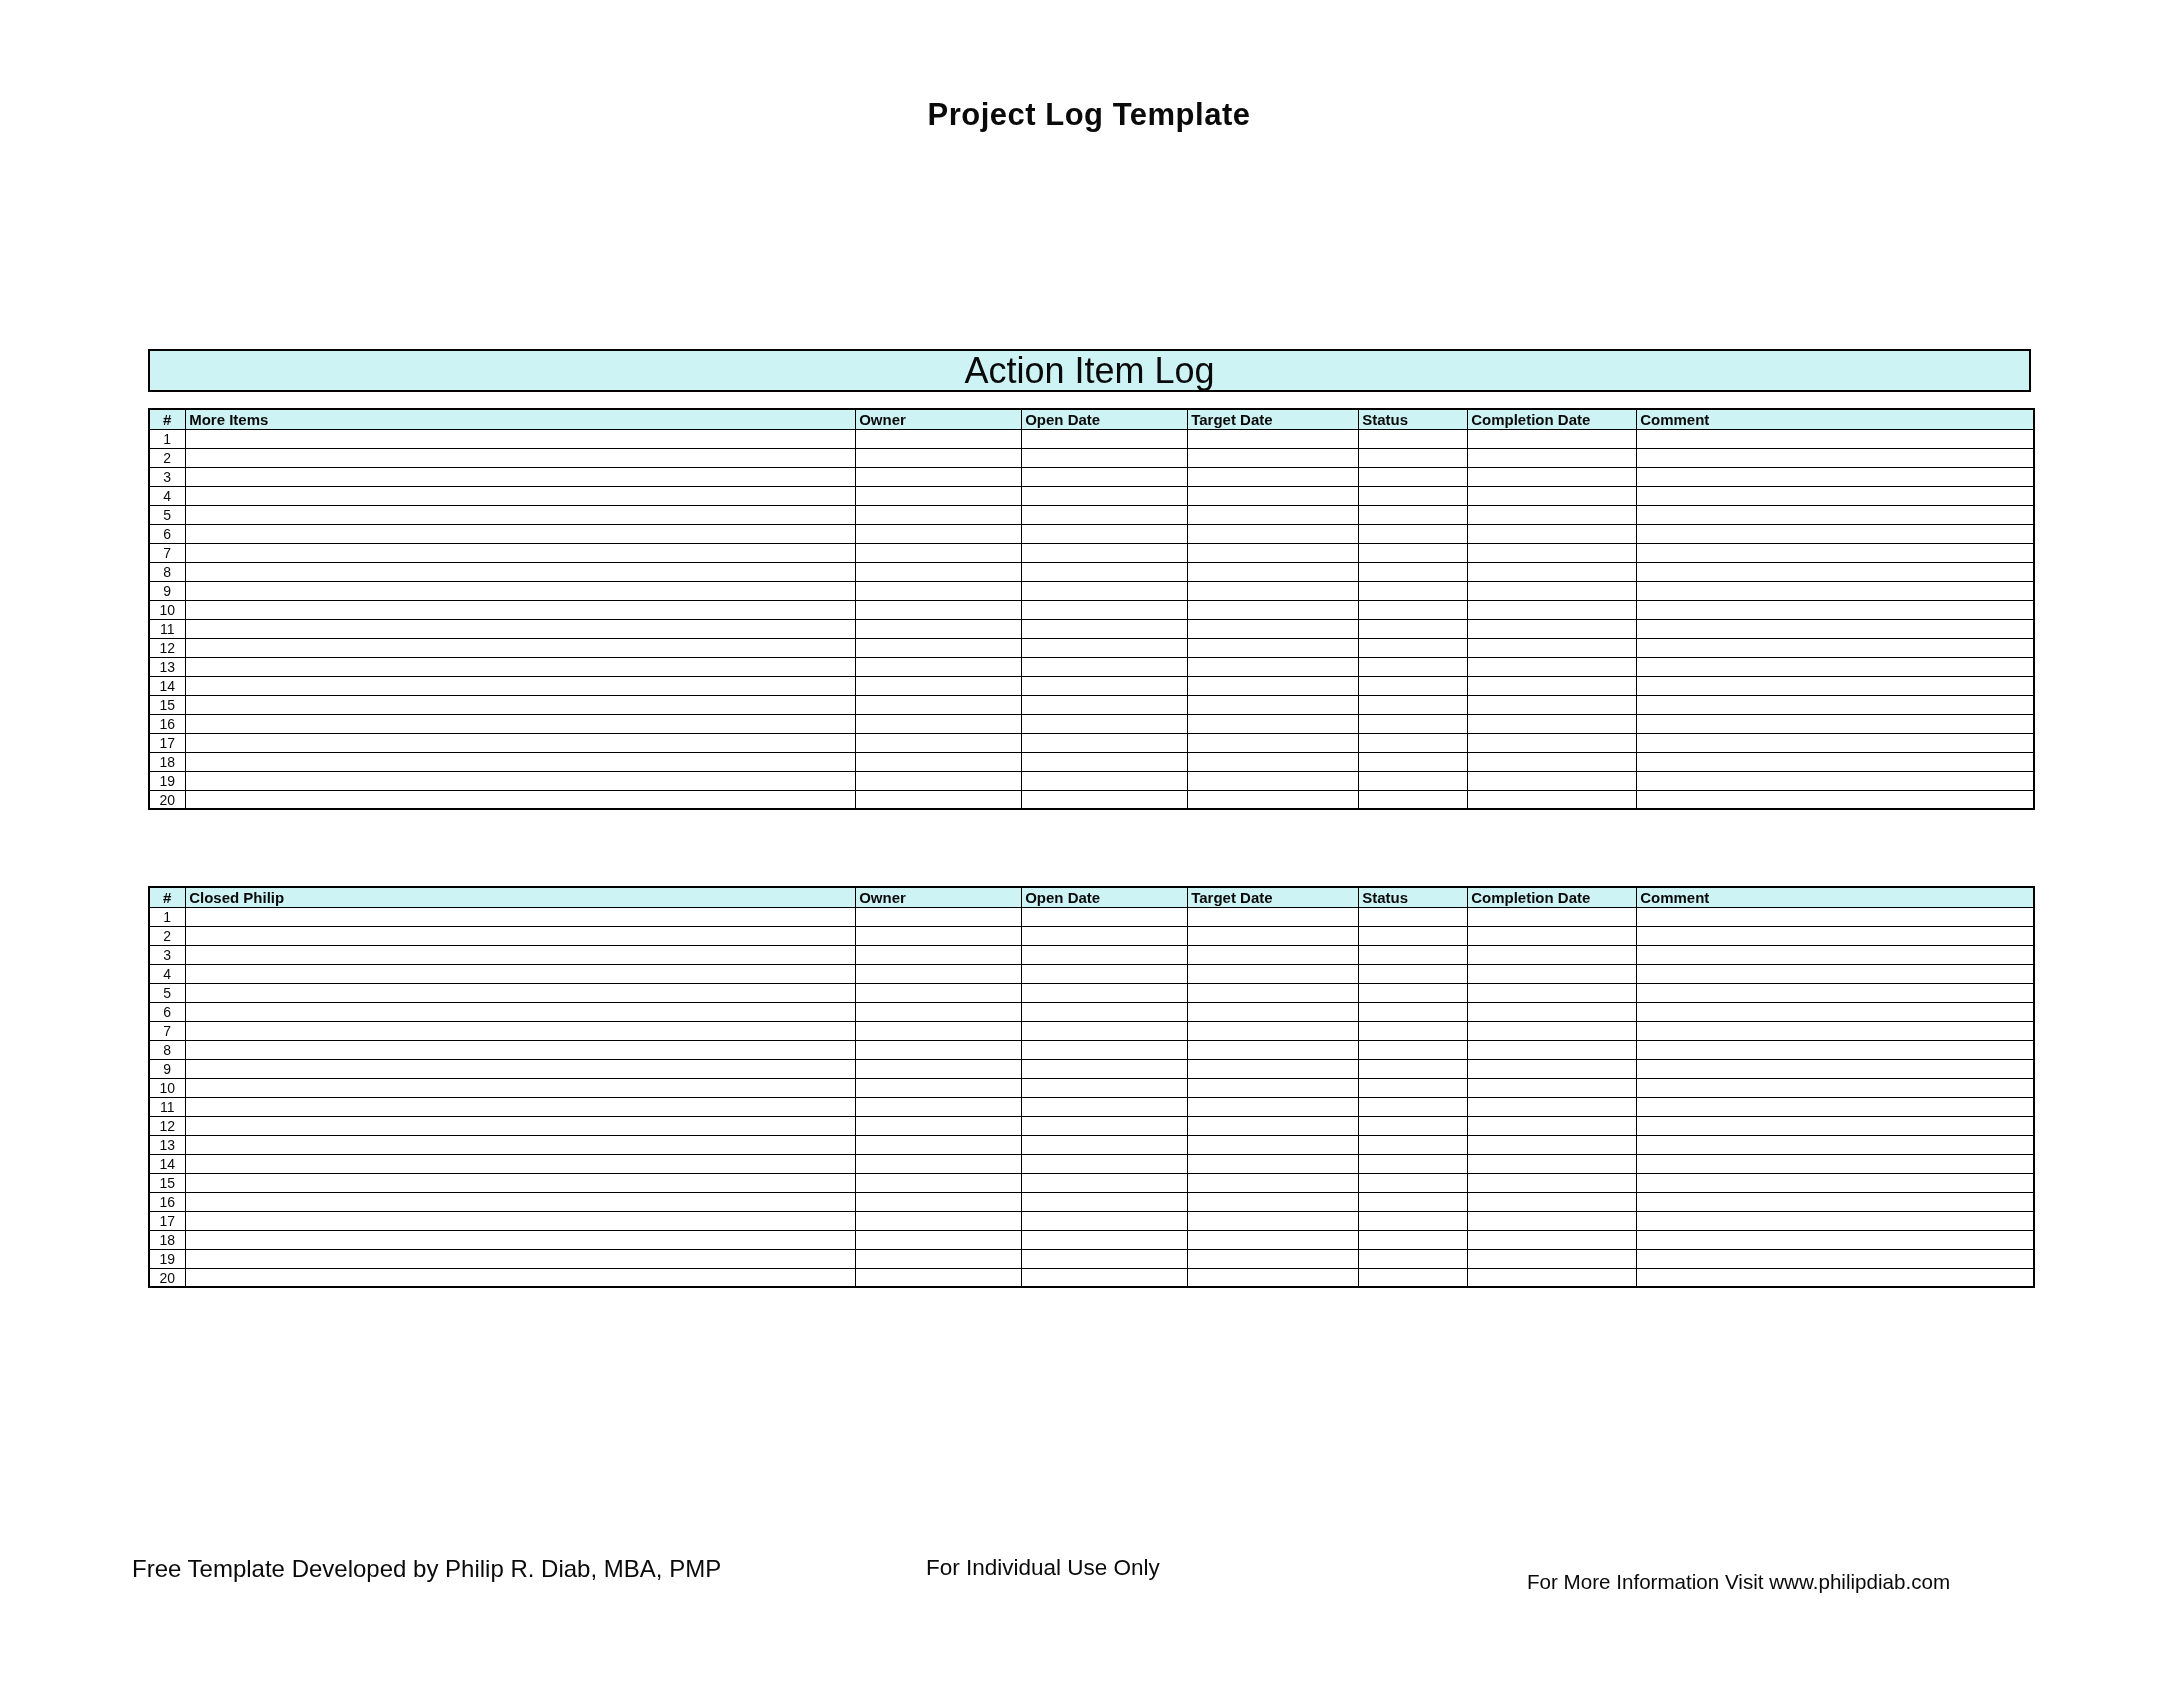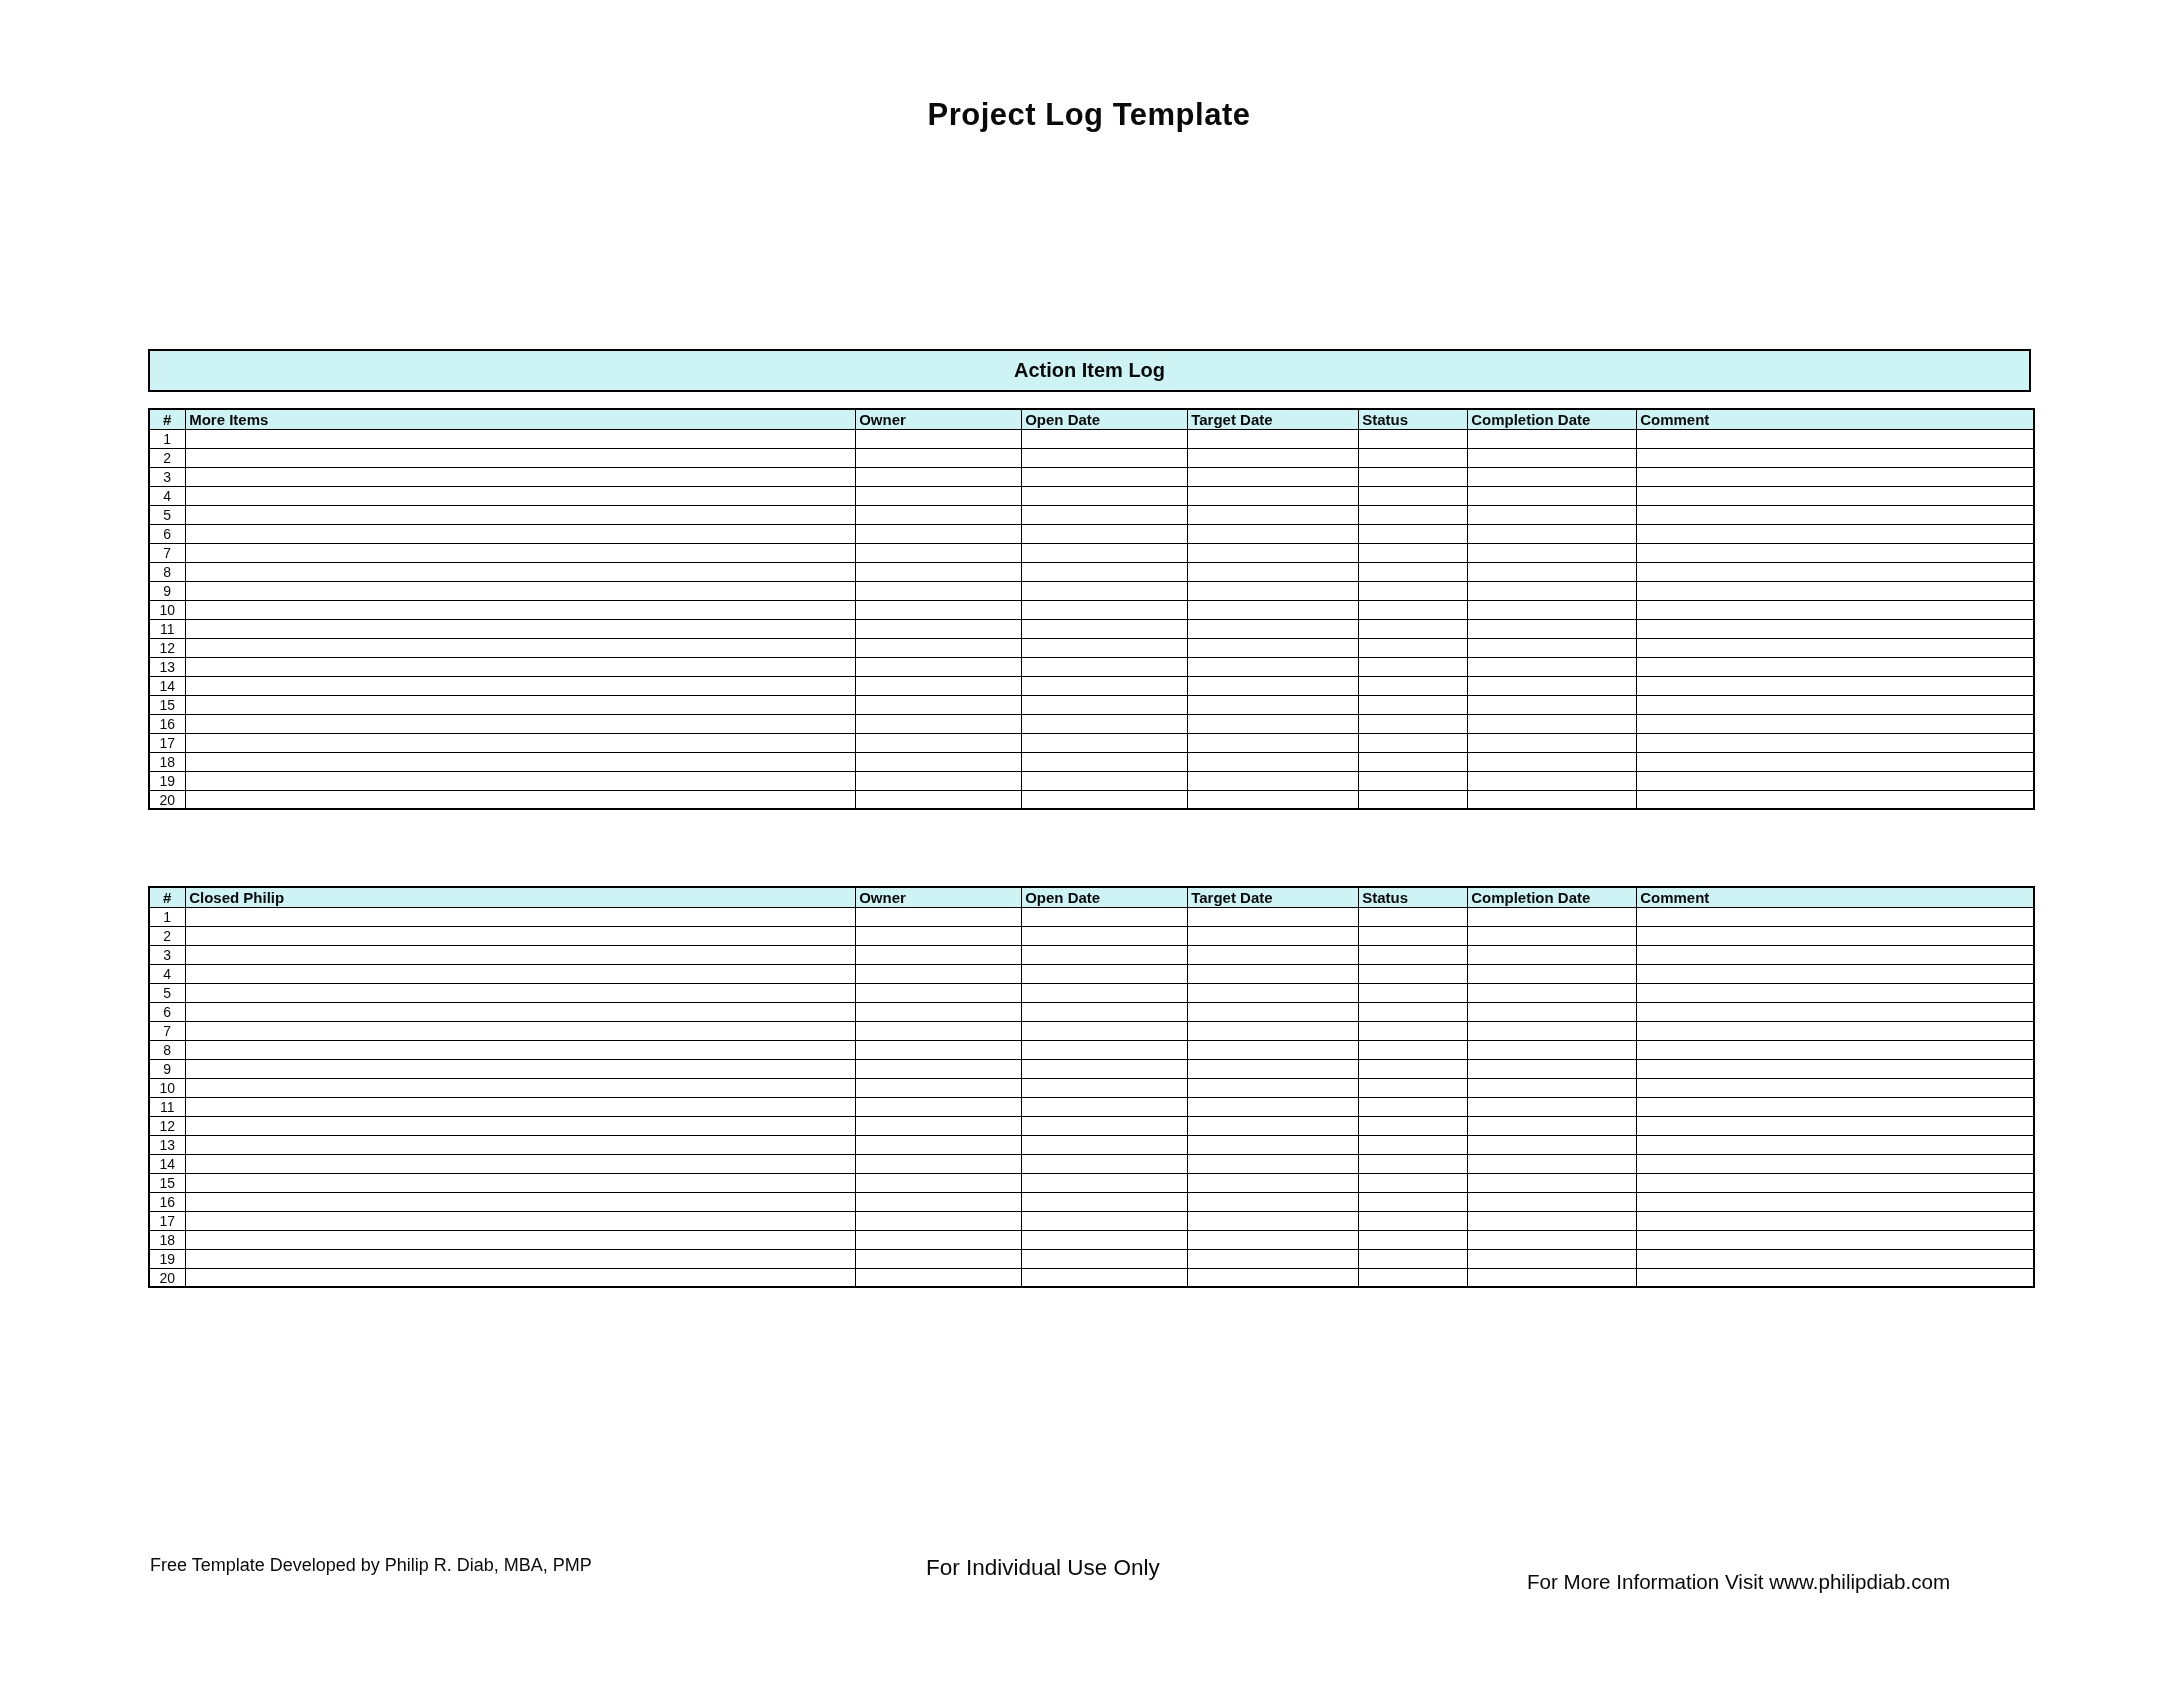--- a/index.html
+++ b/index.html
@@ -36,22 +36,22 @@
     left: 148px;
     width: 1883px;
     height: 43px;
     background: var(--header-fill);
     border: 2.8px solid var(--border-color);
     display: flex;
     align-items: center;
     justify-content: center;
   }
   .banner span {
-    font-size: 20px;
-    font-weight: bold;
+    font-size: 36px;
+    font-weight: normal;
   }
   table.log-table {
     position: absolute;
     left: 148px;
     width: 1883px;
     border-collapse: collapse;
     table-layout: fixed;
     border: 2.8px solid var(--border-color);
   }
   table.log-table.open  { top: 408px; }
@@ -78,21 +78,21 @@
   }
   .log-table td.num {
     text-align: center;
     padding: 0;
   }
   .footer-text {
     position: absolute;
     top: 1555px;
     white-space: nowrap;
   }
-  .footer-left   { left: 150px;  font-size: 18px; }
+  .footer-left   { left: 132px;  font-size: 24px; }
   .footer-center { left: 926px; font-size: 22.5px; }
   .footer-right  { left: 1527px; font-size: 20.6px; top: 1558px; margin-top: 12px; }
 </style>
 </head>
 <body>
 
 <div class="sheet">
 
   <h1 class="title">Project Log Template</h1>
 

